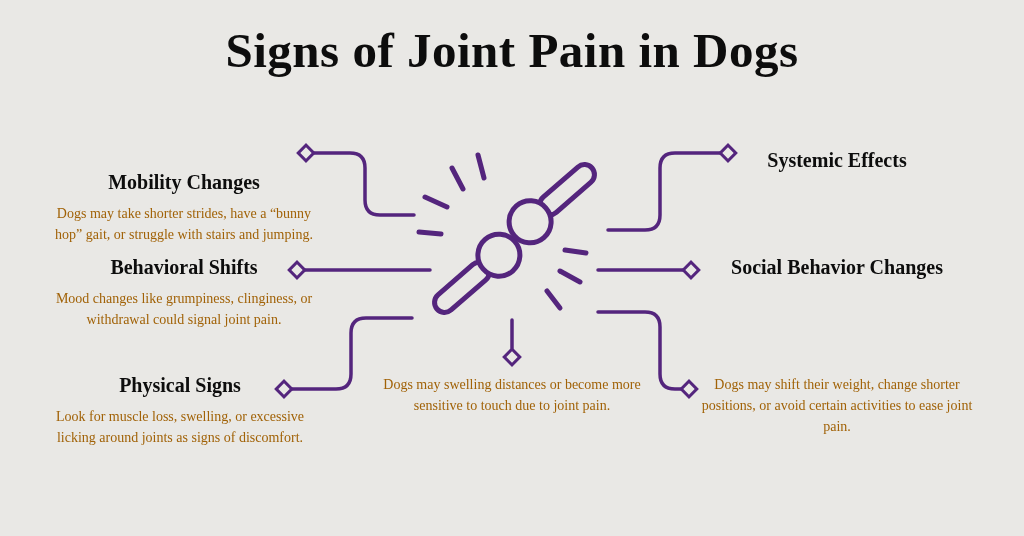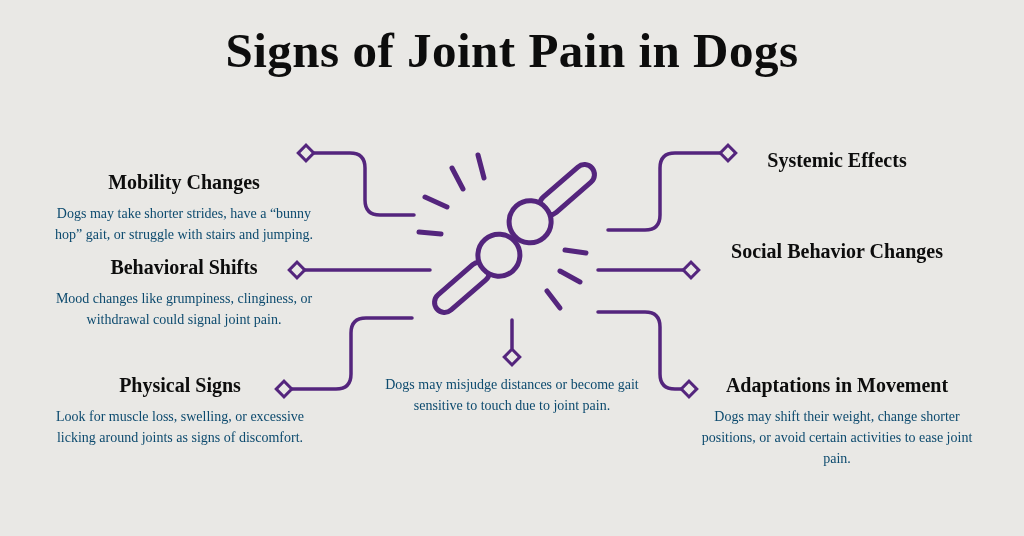--- a/index.html
+++ b/index.html
@@ -25,21 +25,21 @@
   .block h2{
     margin:0 0 9px 0;
     font-size:20px;
     font-weight:800;
     color:#0d0d0d;
   }
   .block p{
     margin:0;
     font-size:14px;
     line-height:1.5;
-    color:#0c4a6e;
+    color:#a16207;
   }
   svg.overlay{
     position:absolute;left:0;top:0;
     pointer-events:none;
   }
 </style>
 </head>
 <body>
 
 <div class="canvas">
@@ -55,30 +55,29 @@
     <p>Mood changes like grumpiness, clinginess, or withdrawal could signal joint pain.</p>
   </div>
   <div class="block" style="left:42px;top:374px;width:276px;">
     <h2>Physical Signs</h2>
     <p>Look for muscle loss, swelling, or excessive licking around joints as signs of discomfort.</p>
   </div>
 
   <div class="block" style="left:700px;top:149px;width:274px;">
     <h2>Systemic Effects</h2>
   </div>
-  <div class="block" style="left:700px;top:240px;width:274px;">
+  <div class="block" style="left:700px;top:256px;width:274px;">
     <h2>Social Behavior Changes</h2>
   </div>
   <div class="block" style="left:700px;top:374px;width:274px;">
-    <h2>Adaptations in Movement</h2>
     <p>Dogs may shift their weight, change shorter positions, or avoid certain activities to ease joint pain.</p>
   </div>
 
   <div class="block" style="left:377px;top:374px;width:270px;">
-    <p>Dogs may misjudge distances or become gait sensitive to touch due to joint pain.</p>
+    <p>Dogs may swelling distances or become more sensitive to touch due to joint pain.</p>
   </div>
 
   <svg class="overlay" width="1024" height="536" viewBox="0 0 1024 536">
 
     <g stroke="#54257d" stroke-width="3.5" fill="none" stroke-linecap="round">
       <path d="M 312 153 H 350 Q 365 153 365 168 V 200 Q 365 215 380 215 H 414"></path>
       <path d="M 304 270 H 430"></path>
       <path d="M 291 389 H 336 Q 351 389 351 374 V 333 Q 351 318 366 318 H 412"></path>
       <path d="M 608 230 H 645 Q 660 230 660 215 V 168 Q 660 153 675 153 H 721"></path>
       <path d="M 598 270 H 684"></path>

